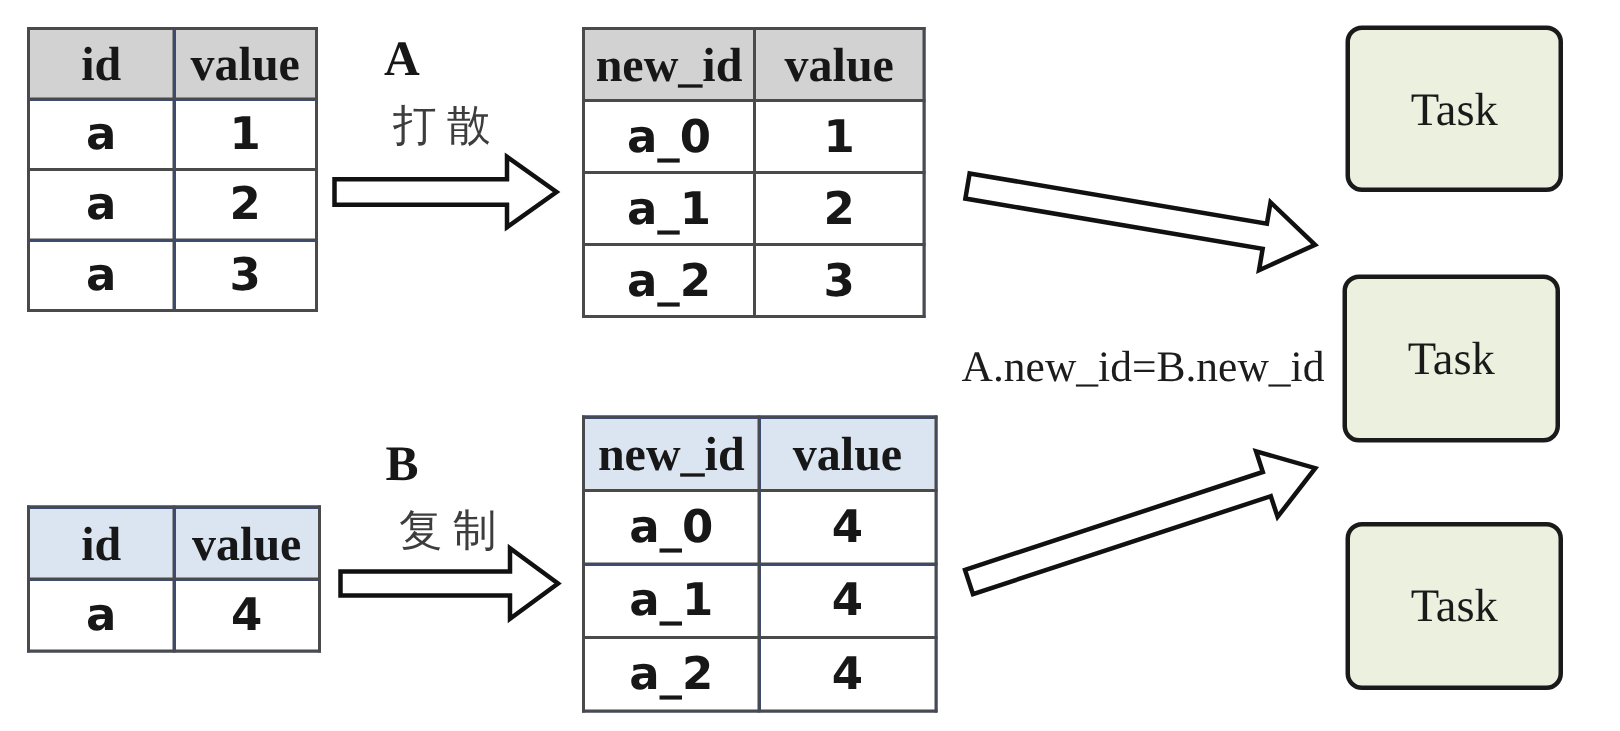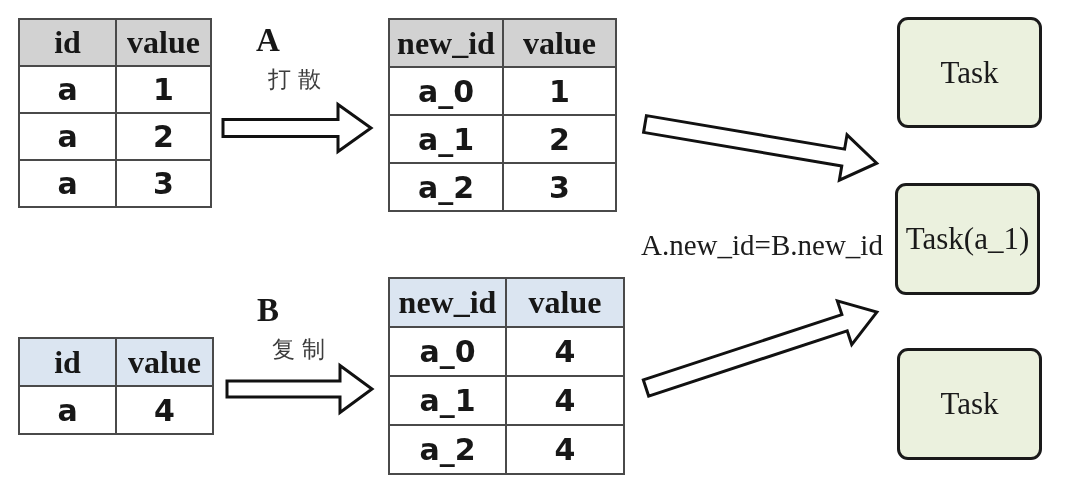--- a/index.html
+++ b/index.html
@@ -58,21 +58,21 @@
     white-space: nowrap;
   }
   #label-a, #label-b {
     font-weight: bold;
     font-size: 33px;
     font-family: "Liberation Serif", serif;
   }
   #label-a { left: 218px; top: 22px;  width: 100px; }
   #label-b { left: 218px; top: 292px; width: 100px; }
   .op-label {
-    font-size: 23px;
+    font-size: 29px;
     color: #3d3d3d;
     letter-spacing: 7px;
     font-family: "Liberation Serif", serif;
   }
   #label-a-op { left: 238px; top: 64px;  width: 120px; }
   #label-b-op { left: 242px; top: 334px; width: 120px; }
 
   #join-label {
     left: 634px; top: 229px; width: 256px;
     font-size: 29px;
@@ -229,19 +229,18 @@
   <div class="lbl op-label" id="label-a-op">打散</div>
   <div class="lbl" id="label-b">B</div>
   <div class="lbl" id="join-label">A.new_id=B.new_id</div>
   <div class="lbl op-label" id="label-b-op">复制</div>
 
   <div class="task-box" id="task-0">
     <span>Task</span>
   </div>
   <div class="task-box" id="task-1">
     <span>Task</span>
-    <span>(a_1)</span>
   </div>
   <div class="task-box" id="task-2">
     <span>Task</span>
   </div>
 
 </div>
 
 </body></html>

